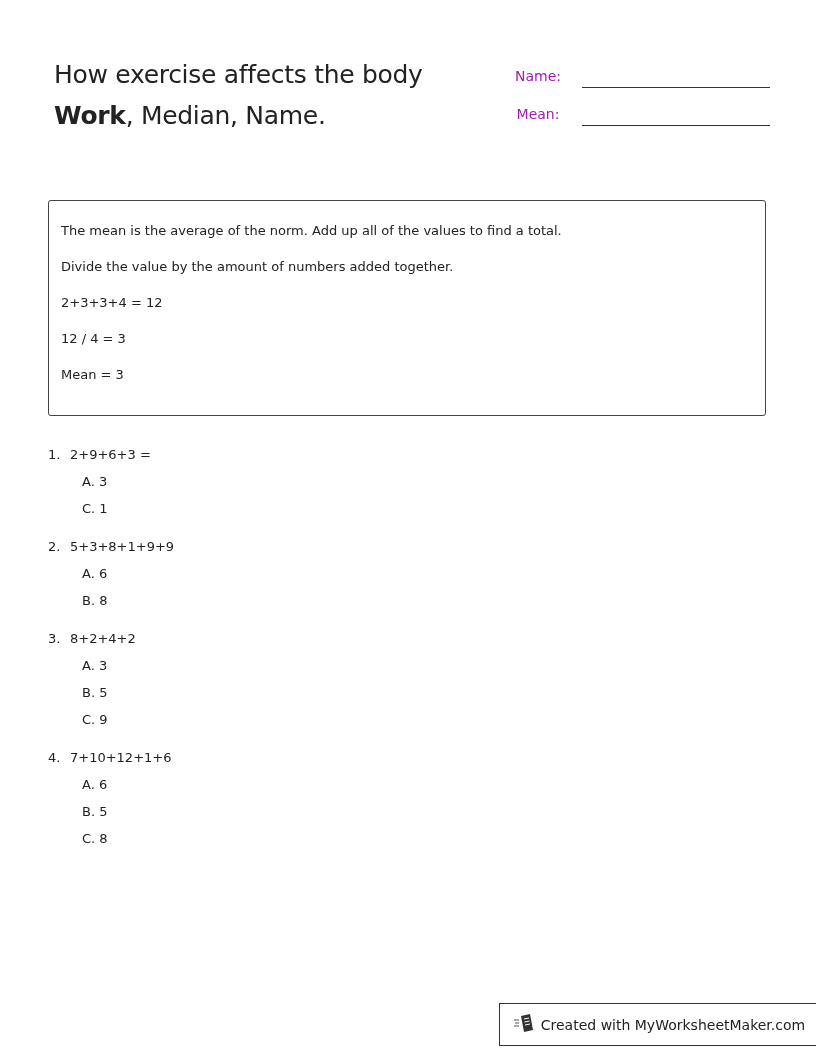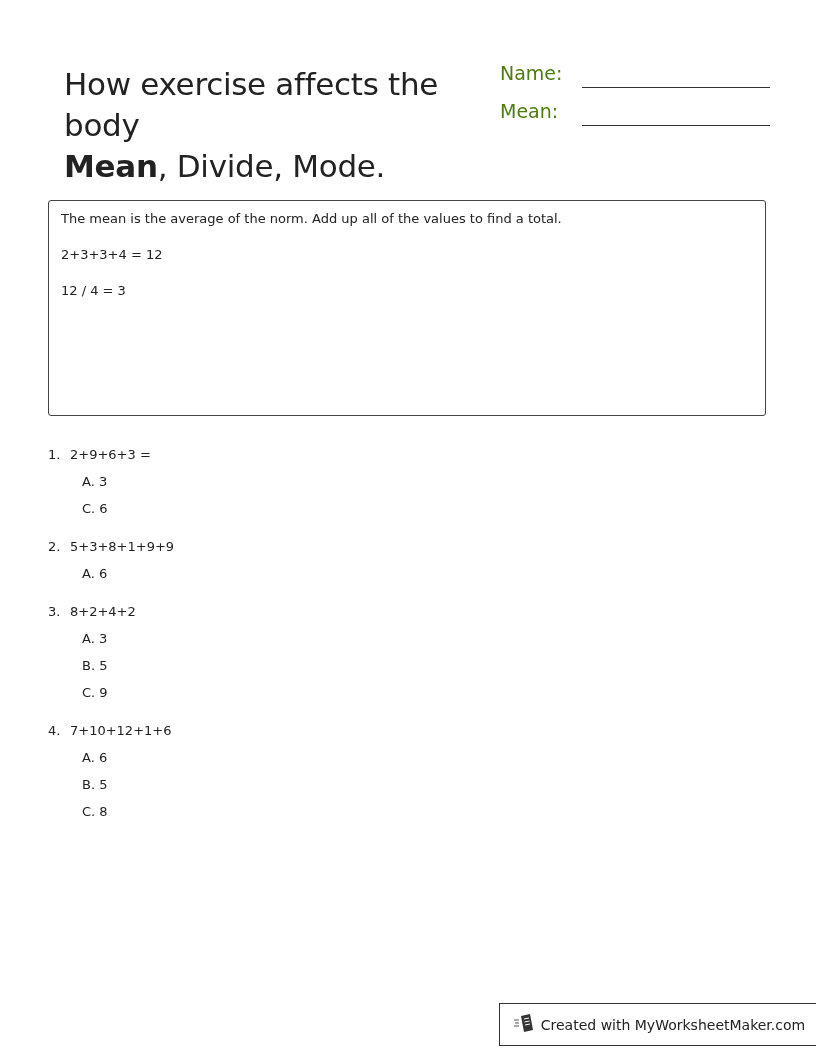--- a/index.html
+++ b/index.html
@@ -3,87 +3,90 @@
 <meta charset="utf-8">
 <style>
   html, body { margin: 0; padding: 0; background: #ffffff; }
   body {
     width: 816px; height: 1056px; position: relative; overflow: hidden;
     font-family: "DejaVu Sans", "Liberation Sans", sans-serif;
     color: #222222;
   }
   .title {
     position: absolute; left: 48px; top: 48px; width: 420px;
-    font-size: 31px; line-height: 41px; font-weight: normal; color: #222;
-    margin: 16px; letter-spacing: -0.3px;
+    font-size: 25px; line-height: 41px; font-weight: normal; color: #222;
+    margin: 6px; letter-spacing: -0.3px;
   }
   .title b { font-weight: bold; }
   .fields { position: absolute; left: 500px; top: 50px; width: 270px; }
   .field-row { display: flex; align-items: flex-end; height: 38px; }
-  .field-label { width: 76px; text-align: left; font-size: 19px; color: #4d7c0f; padding-right: 6px; padding-bottom: 4px; }
+  .field-label { width: 76px; text-align: center; font-size: 14px; color: #a21caf; padding-right: 6px; padding-bottom: 4px; }
   .field-line { flex: 1; border-bottom: 1.3px solid #333; height: 26px; margin-left: 0px; }
   .info-box {
     position: absolute; left: 48px; top: 200px; width: 718px; height: 216px;
     border: 1.3px solid #444; border-radius: 3px; box-sizing: border-box;
-    padding: 9px 12px;
+    padding: 21px 12px;
   }
   .info-box p { margin: 0; font-size: 13px; line-height: 18px; height: 36px; color: #222; }
   .questions { position: absolute; left: 48px; top: 446px; width: 700px; }
   .question { margin-bottom: 20px; }
   .q-line { display: flex; font-size: 13px; line-height: 18px; height: 18px; }
   .q-num { width: 22px; }
   .opt { padding-left: 34px; font-size: 13px; line-height: 18px; height: 18px; margin-top: 9px; }
   .footer {
     position: absolute; left: 499px; top: 1003px; width: 320px; height: 43px;
     border: 1.3px solid #333; box-sizing: border-box;
     display: flex; align-items: center; justify-content: center;
     font-size: 14px; color: #222;
   }
   .footer svg { margin-right: 6px; }
 </style>
 </head>
 <body>
 
 <h1 class="title">
   <span>How exercise affects the body</span><br>
-  <b>Mean</b><span>, Divide, Mode.</span>
+  <b>Work</b><span>, Median, Name.</span>
 </h1>
 
 <div class="fields">
   <div class="field-row">
     <span class="field-label">Name:</span>
     <span class="field-line"></span>
   </div>
   <div class="field-row">
     <span class="field-label">Mean:</span>
     <span class="field-line"></span>
   </div>
 </div>
 
 <div class="info-box">
   <p>The mean is the average of the norm. Add up all of the values to find a total.</p>
+  <p>Divide the value by the amount of numbers added together.</p>
   <p>2+3+3+4 = 12</p>
   <p>12 / 4 = 3</p>
+  <p>Mean = 3</p>
 </div>
 
 <div class="questions">
   <div class="question">
     <div class="q-line">
         <span class="q-num">1.</span>
         <span>2+9+6+3 =</span>
       </div>
     <div class="opt">A. 3</div>
-    <div class="opt">C. 6</div>
+    <div class="opt">C. 1</div>
   </div>
   <div class="question">
     <div class="q-line">
         <span class="q-num">2.</span>
         <span>5+3+8+1+9+9</span>
       </div>
     <div class="opt">A. 6</div>
+    <div class="opt">B. 8</div>
   </div>
   <div class="question">
     <div class="q-line">
         <span class="q-num">3.</span>
         <span>8+2+4+2</span>
       </div>
     <div class="opt">A. 3</div>
     <div class="opt">B. 5</div>
     <div class="opt">C. 9</div>
   </div>

